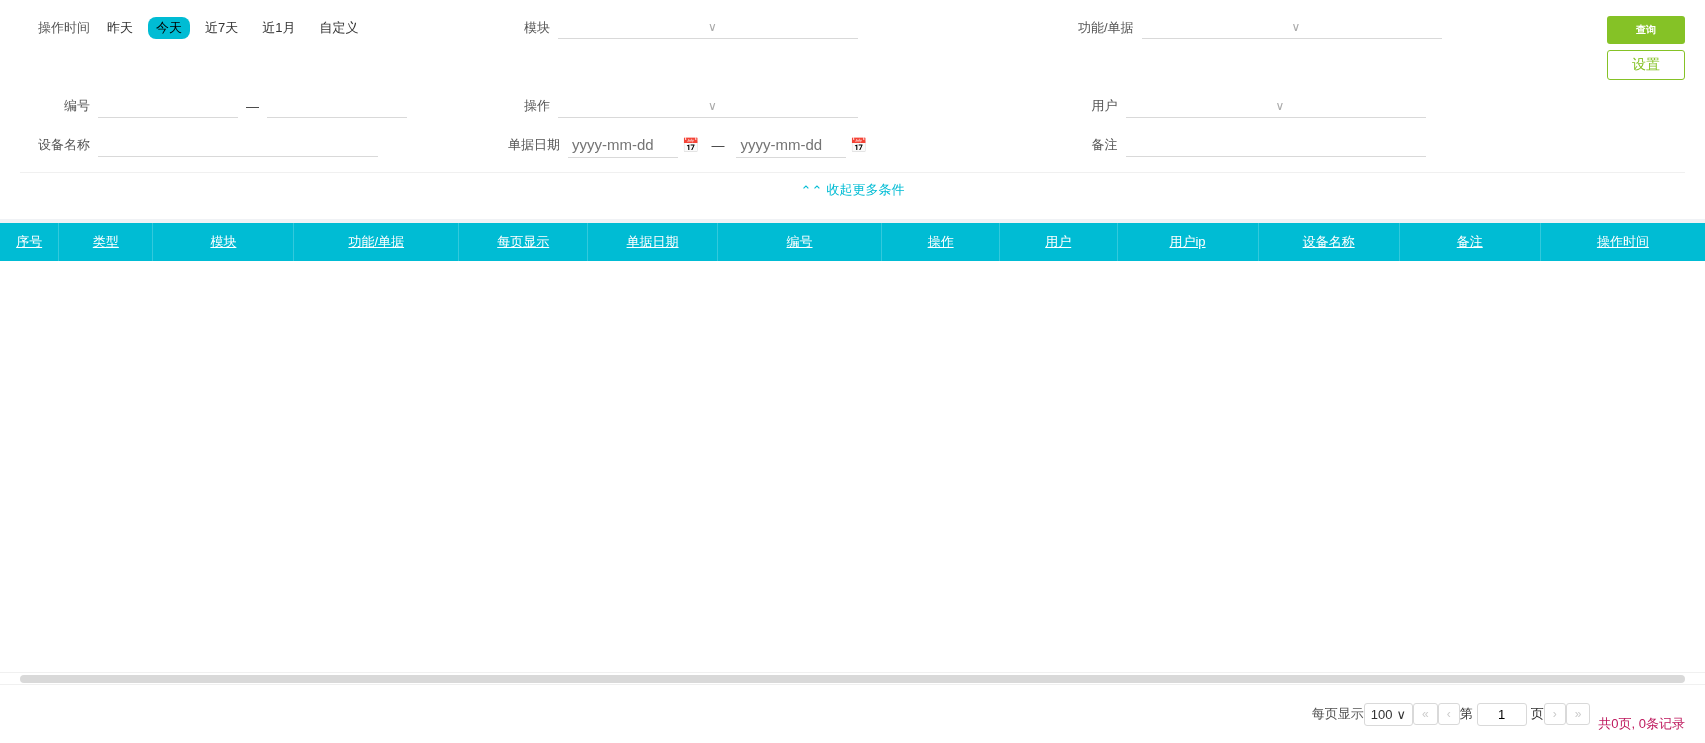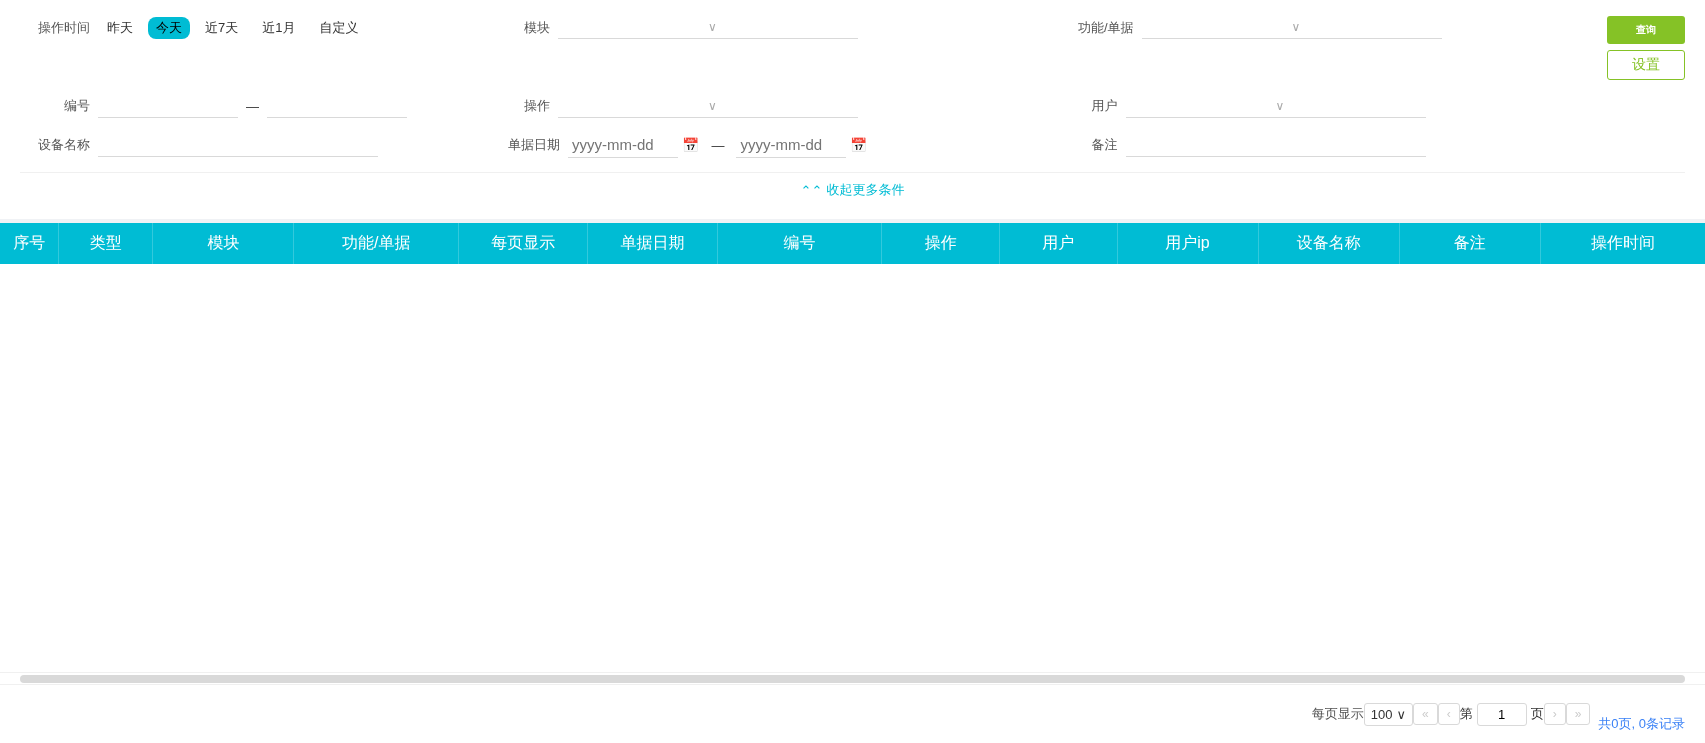--- a/index.html
+++ b/index.html
@@ -186,23 +186,24 @@
 
     thead tr {
       background: #00bcd4;
     }
 
     thead th {
       color: #fff;
       font-weight: normal;
       padding: 10px 8px;
       text-align: center;
-      font-size: 16px;
+      font-size: 13px;
       border-right: 1px solid rgba(255,255,255,0.2);
       white-space: nowrap;
+      text-decoration: underline;
     }
 
     thead th:last-child {
       border-right: none;
     }
 
     
     .empty-area {
       height: 320px;
       background: #fff;
@@ -274,21 +275,21 @@
     .page-num-input {
       width: 50px;
       border: 1px solid #d9d9d9;
       border-radius: 3px;
       padding: 3px 6px;
       text-align: center;
       font-size: 13px;
     }
 
     .total-info {
-      color: #3b82f6;
+      color: #be185d;
       margin-left: 8px;
       margin-top: 20px;
     }
 
     
     .date-field-group {
       display: flex;
       align-items: center;
       gap: 4px;
     }

